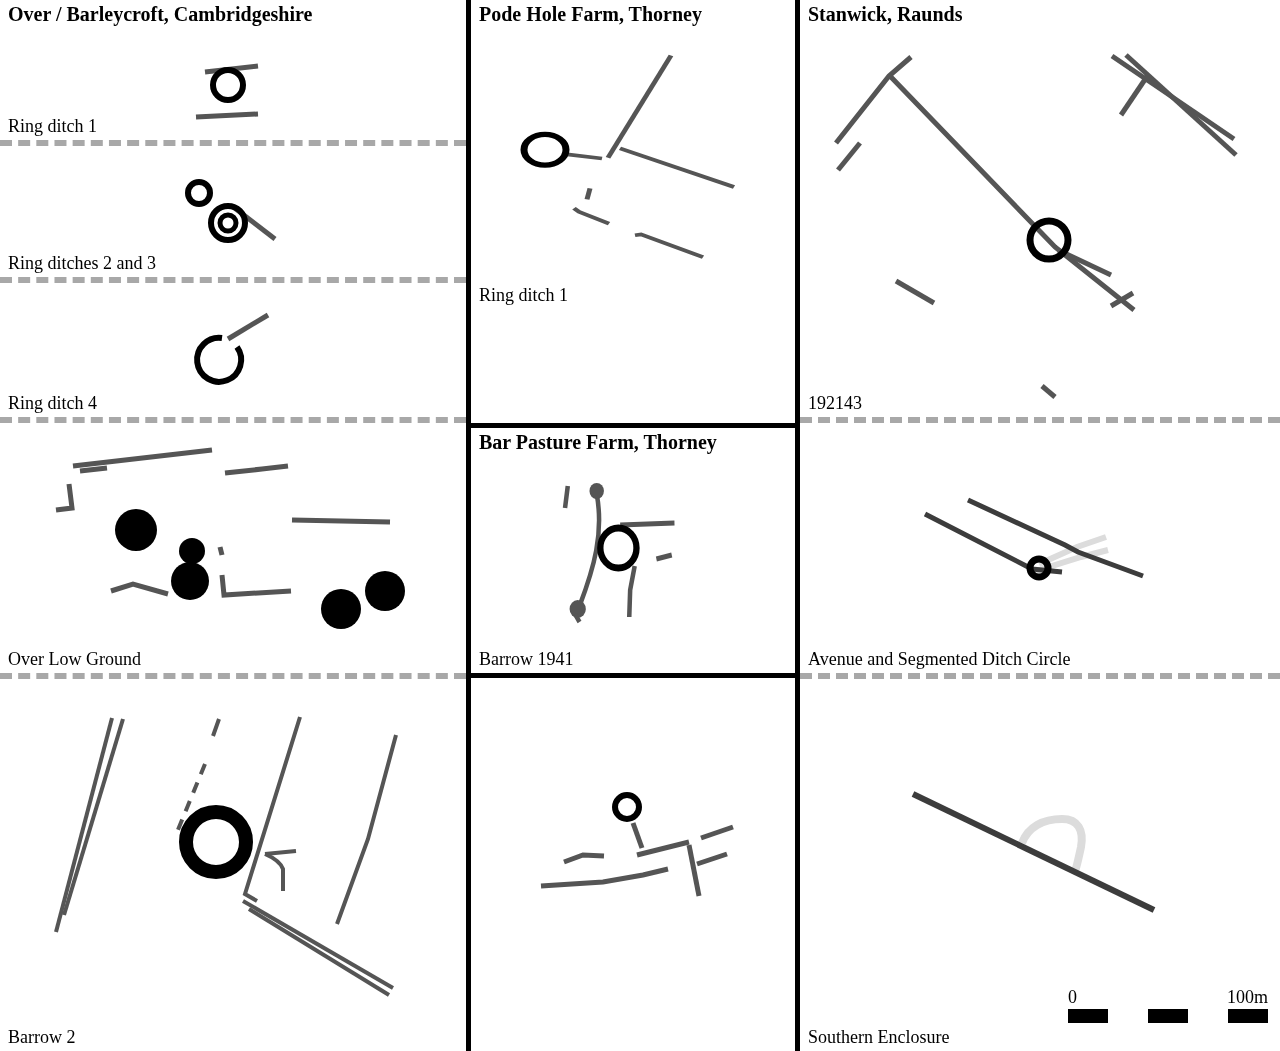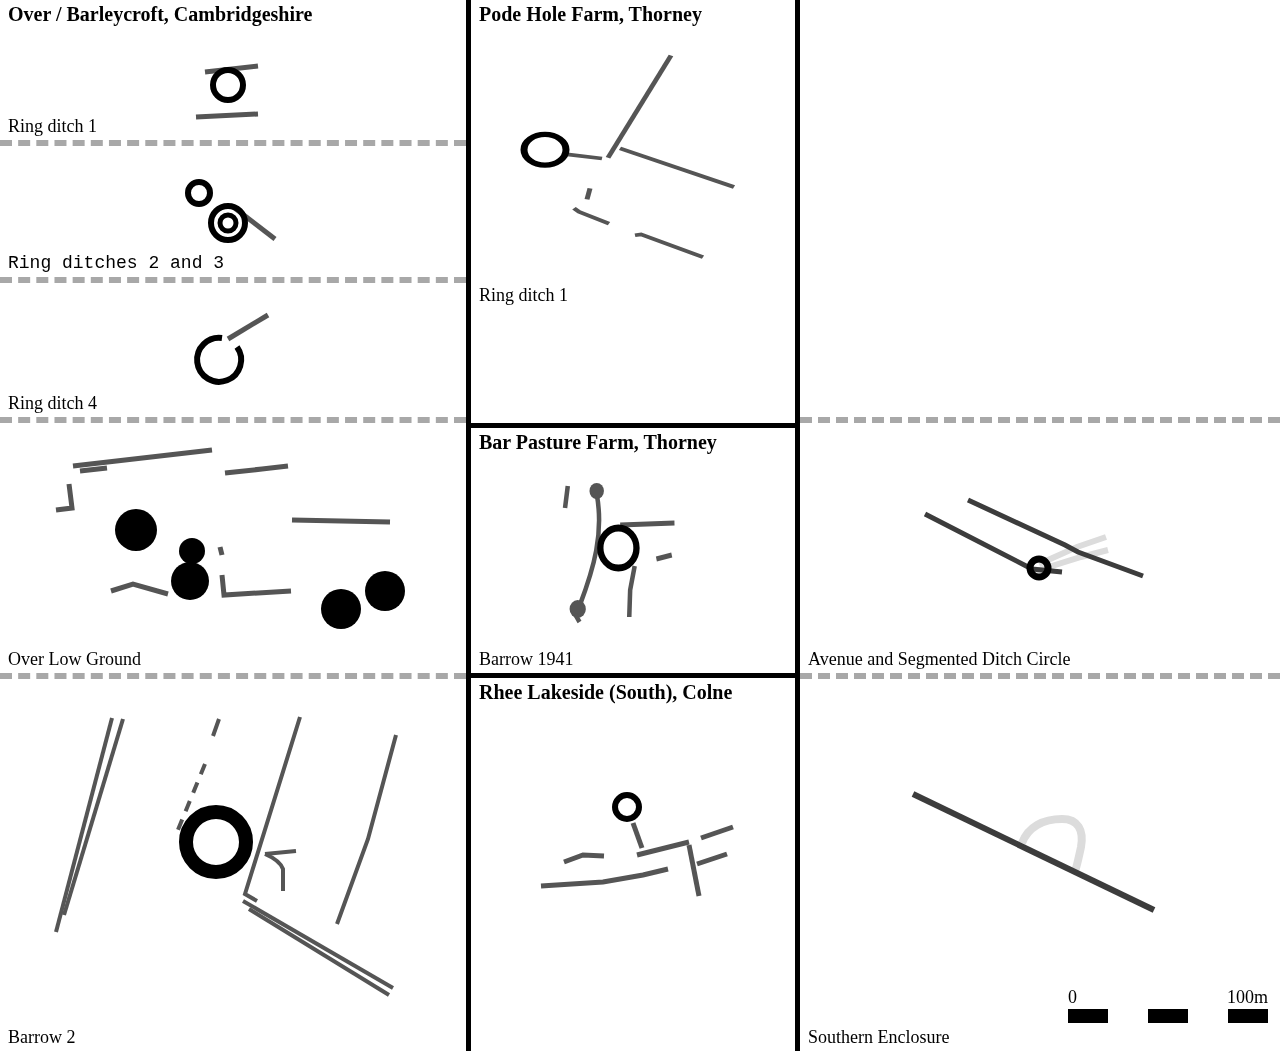--- a/index.html
+++ b/index.html
@@ -106,21 +106,21 @@
         <line x1="205" y1="72" x2="258" y2="66"></line>
         <line x1="196" y1="117" x2="258" y2="114"></line>
       </g>
       <circle cx="228" cy="85" r="15" fill="none" stroke="#000000" stroke-width="6"></circle>
     </svg>
     <div class="panel-caption">Ring ditch 1</div>
   </div>
 
   <div class="hdiv" style="left:0px; top:140px; width:466px;"></div>
 
-  <div class="panel" style="left:0px; top:146px; width:466px; height:131px;font-family:Liberation Mono, monospace;">
+  <div class="panel" style="left:0px; top:146px; width:466px; height:131px;">
     <svg class="plan-svg" viewBox="0 0 466 131" preserveAspectRatio="none">
       <line x1="232" y1="60" x2="275" y2="93" fill="none" stroke="#555555" stroke-width="5"></line>
       <circle cx="199" cy="47" r="11" fill="none" stroke="#000000" stroke-width="6"></circle>
       <circle cx="228" cy="77" r="17" fill="none" stroke="#000000" stroke-width="6"></circle>
       <circle cx="228" cy="77" r="8" fill="none" stroke="#000000" stroke-width="5"></circle>
     </svg>
     <div class="panel-caption">Ring ditches 2 and 3</div>
   </div>
 
   <div class="hdiv" style="left:0px; top:277px; width:466px;"></div>
@@ -224,38 +224,65 @@
       <circle cx="118" cy="181" r="9" fill="#555555" stroke="none"></circle>
       <line x1="115" y1="186" x2="120" y2="194" stroke="#555555" stroke-width="5"></line>
       <circle cx="163" cy="120" r="20" fill="none" stroke="#000000" stroke-width="7"></circle>
     </svg>
     <div class="panel-caption">Barrow 1941</div>
   </div>
 
   <div class="hrule" style="left:466px; top:673px; width:334px; height:5px;"></div>
 
   <div class="panel" style="left:471px; top:678px; width:324px; height:373px;">
-    <div class="panel-title">Rhee Lakeside (South), Colne</div>
     <svg class="plan-svg" viewBox="0 0 324 373" preserveAspectRatio="none">
       <g fill="none" stroke="#555555" stroke-width="5" stroke-linecap="butt">
         <line x1="162" y1="145" x2="171" y2="170"></line>
         <polyline points="93,184 112,177 133,178"></polyline>
         <polyline points="166,177 218,164"></polyline>
         <polyline points="230,160 262,149"></polyline>
         <polyline points="70,208 132,204 172,197 197,191"></polyline>
         <polyline points="226,186 256,176"></polyline>
         <line x1="218" y1="167" x2="228" y2="218"></line>
       </g>
     </svg>
     <div class="panel-caption"></div>
     <svg class="plan-svg" viewBox="0 0 324 373" preserveAspectRatio="none">
       <circle cx="156" cy="129" r="12" fill="none" stroke="#000000" stroke-width="6"></circle>
     </svg>
   </div>
 
+  <div class="panel" style="left:800px; top:0px; width:480px; height:417px;">
+    <div class="panel-title">Stanwick, Raunds</div>
+    <svg class="plan-svg" viewBox="0 0 480 417" preserveAspectRatio="none">
+      <g fill="none" stroke="#555555" stroke-width="5" stroke-linecap="butt">
+
+        <polyline points="36,143 89,76 111,57"></polyline>
+
+        <polyline points="90,76 255,247 334,310"></polyline>
+
+        <line x1="38" y1="170" x2="60" y2="143"></line>
+
+        <line x1="258" y1="250" x2="311" y2="275"></line>
+
+        <line x1="311" y1="306" x2="333" y2="293"></line>
+
+        <line x1="96" y1="281" x2="134" y2="303"></line>
+
+        <line x1="242" y1="386" x2="255" y2="397"></line>
+
+        <line x1="312" y1="56" x2="434" y2="139"></line>
+        <line x1="326" y1="55" x2="436" y2="155"></line>
+
+        <line x1="321" y1="115" x2="348" y2="75"></line>
+      </g>
+      <circle cx="249" cy="240" r="19" fill="none" stroke="#000000" stroke-width="7"></circle>
+    </svg>
+    <div class="panel-caption">192143</div>
+  </div>
 
   <div class="hdiv" style="left:800px; top:417px; width:480px;"></div>
 
   <div class="panel" style="left:800px; top:423px; width:480px; height:250px;">
     <svg class="plan-svg" viewBox="0 0 480 250" preserveAspectRatio="none">
       <g fill="none" stroke="#dcdcdc" stroke-width="6" stroke-linecap="butt">
         <polyline points="239,141 277,124 306,114"></polyline>
         <polyline points="236,148 281,134 308,127"></polyline>
       </g>
       <g fill="none" stroke="#3c3c3c" stroke-width="5" stroke-linecap="butt">

